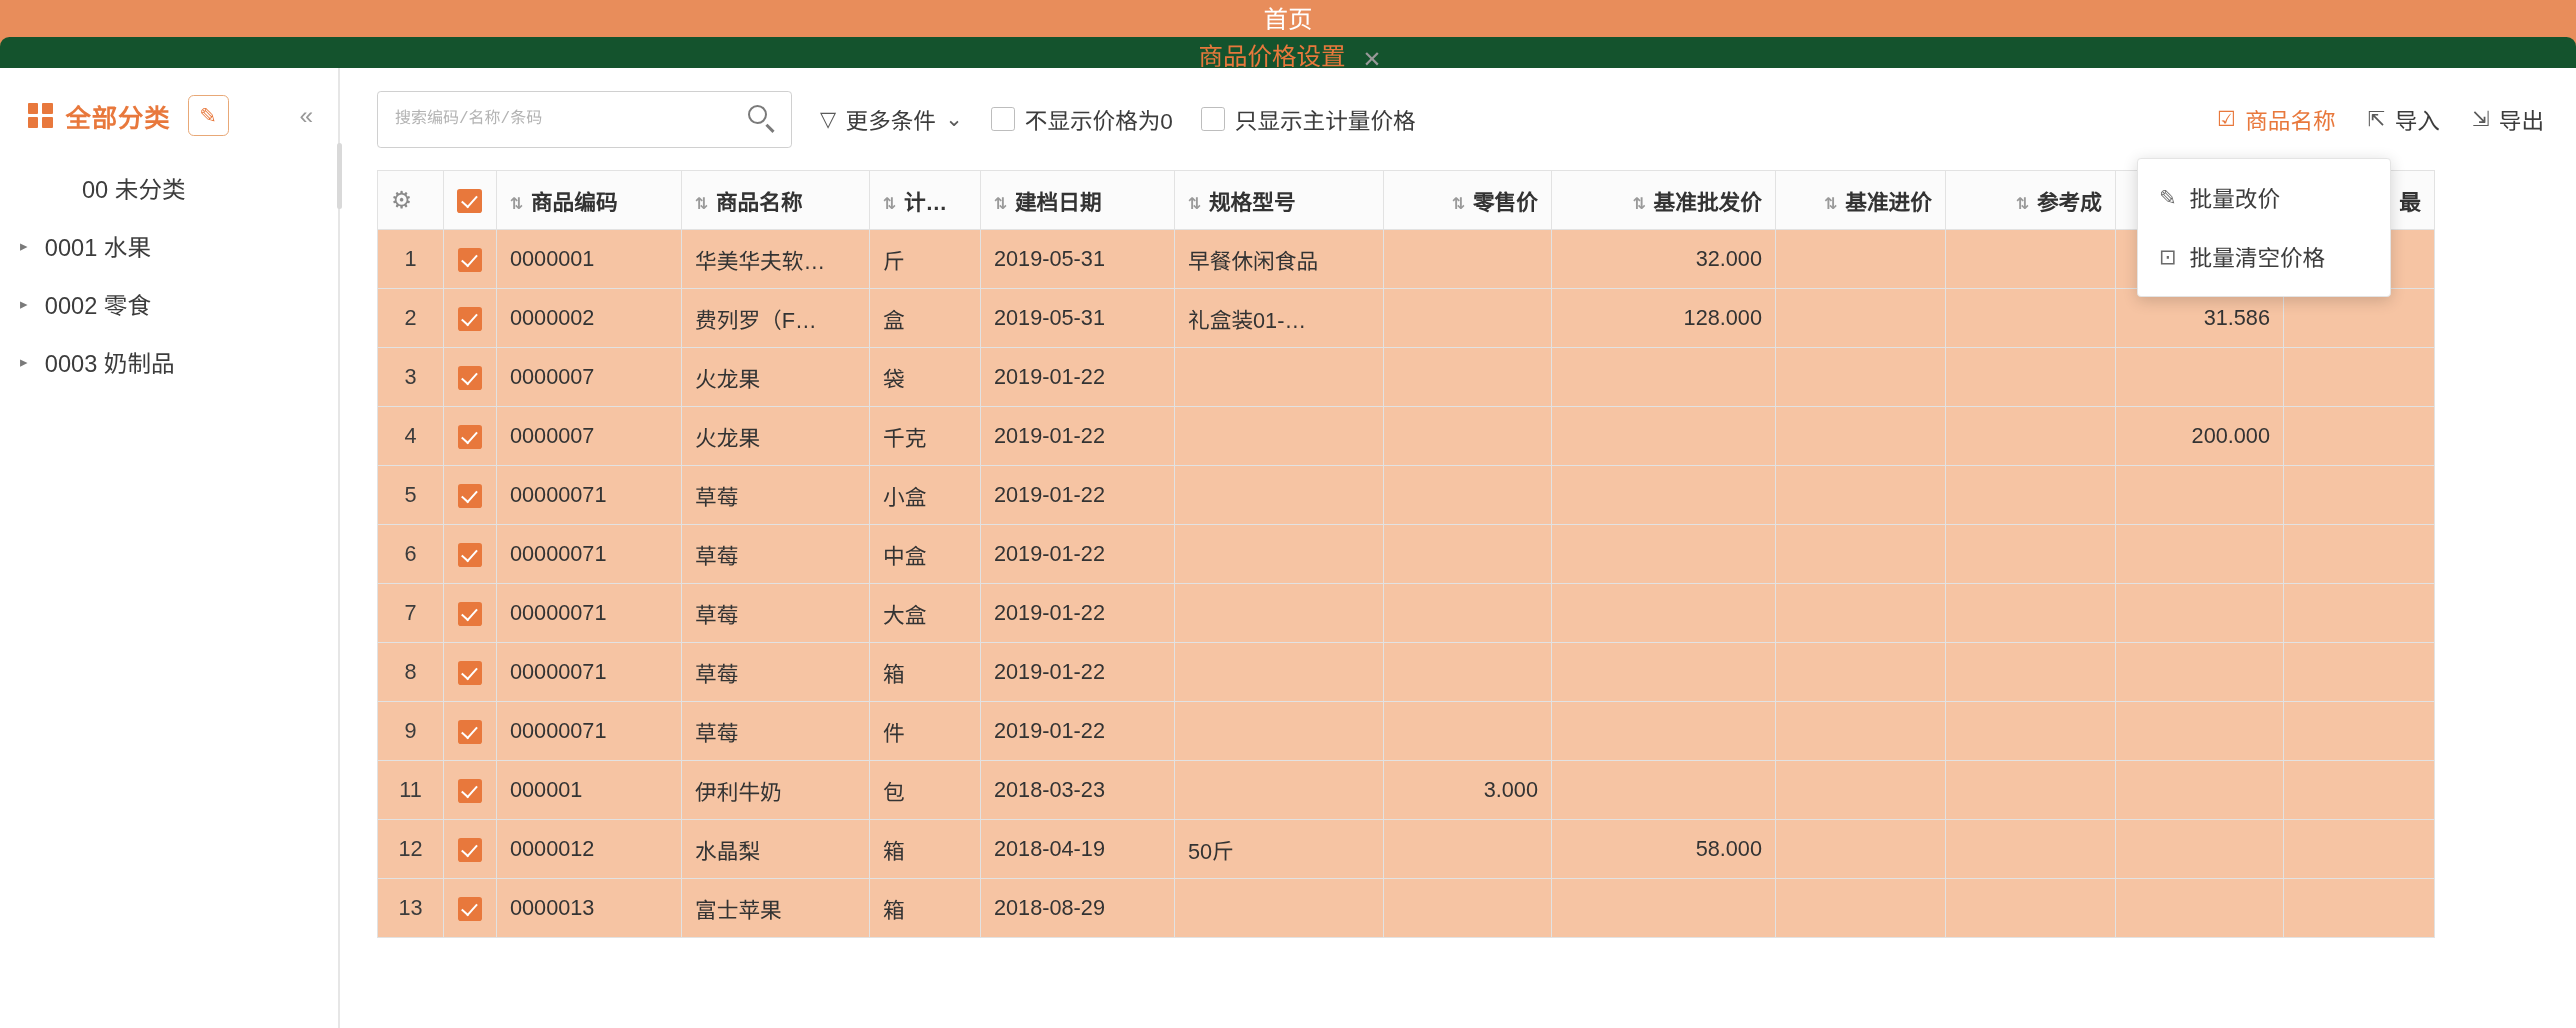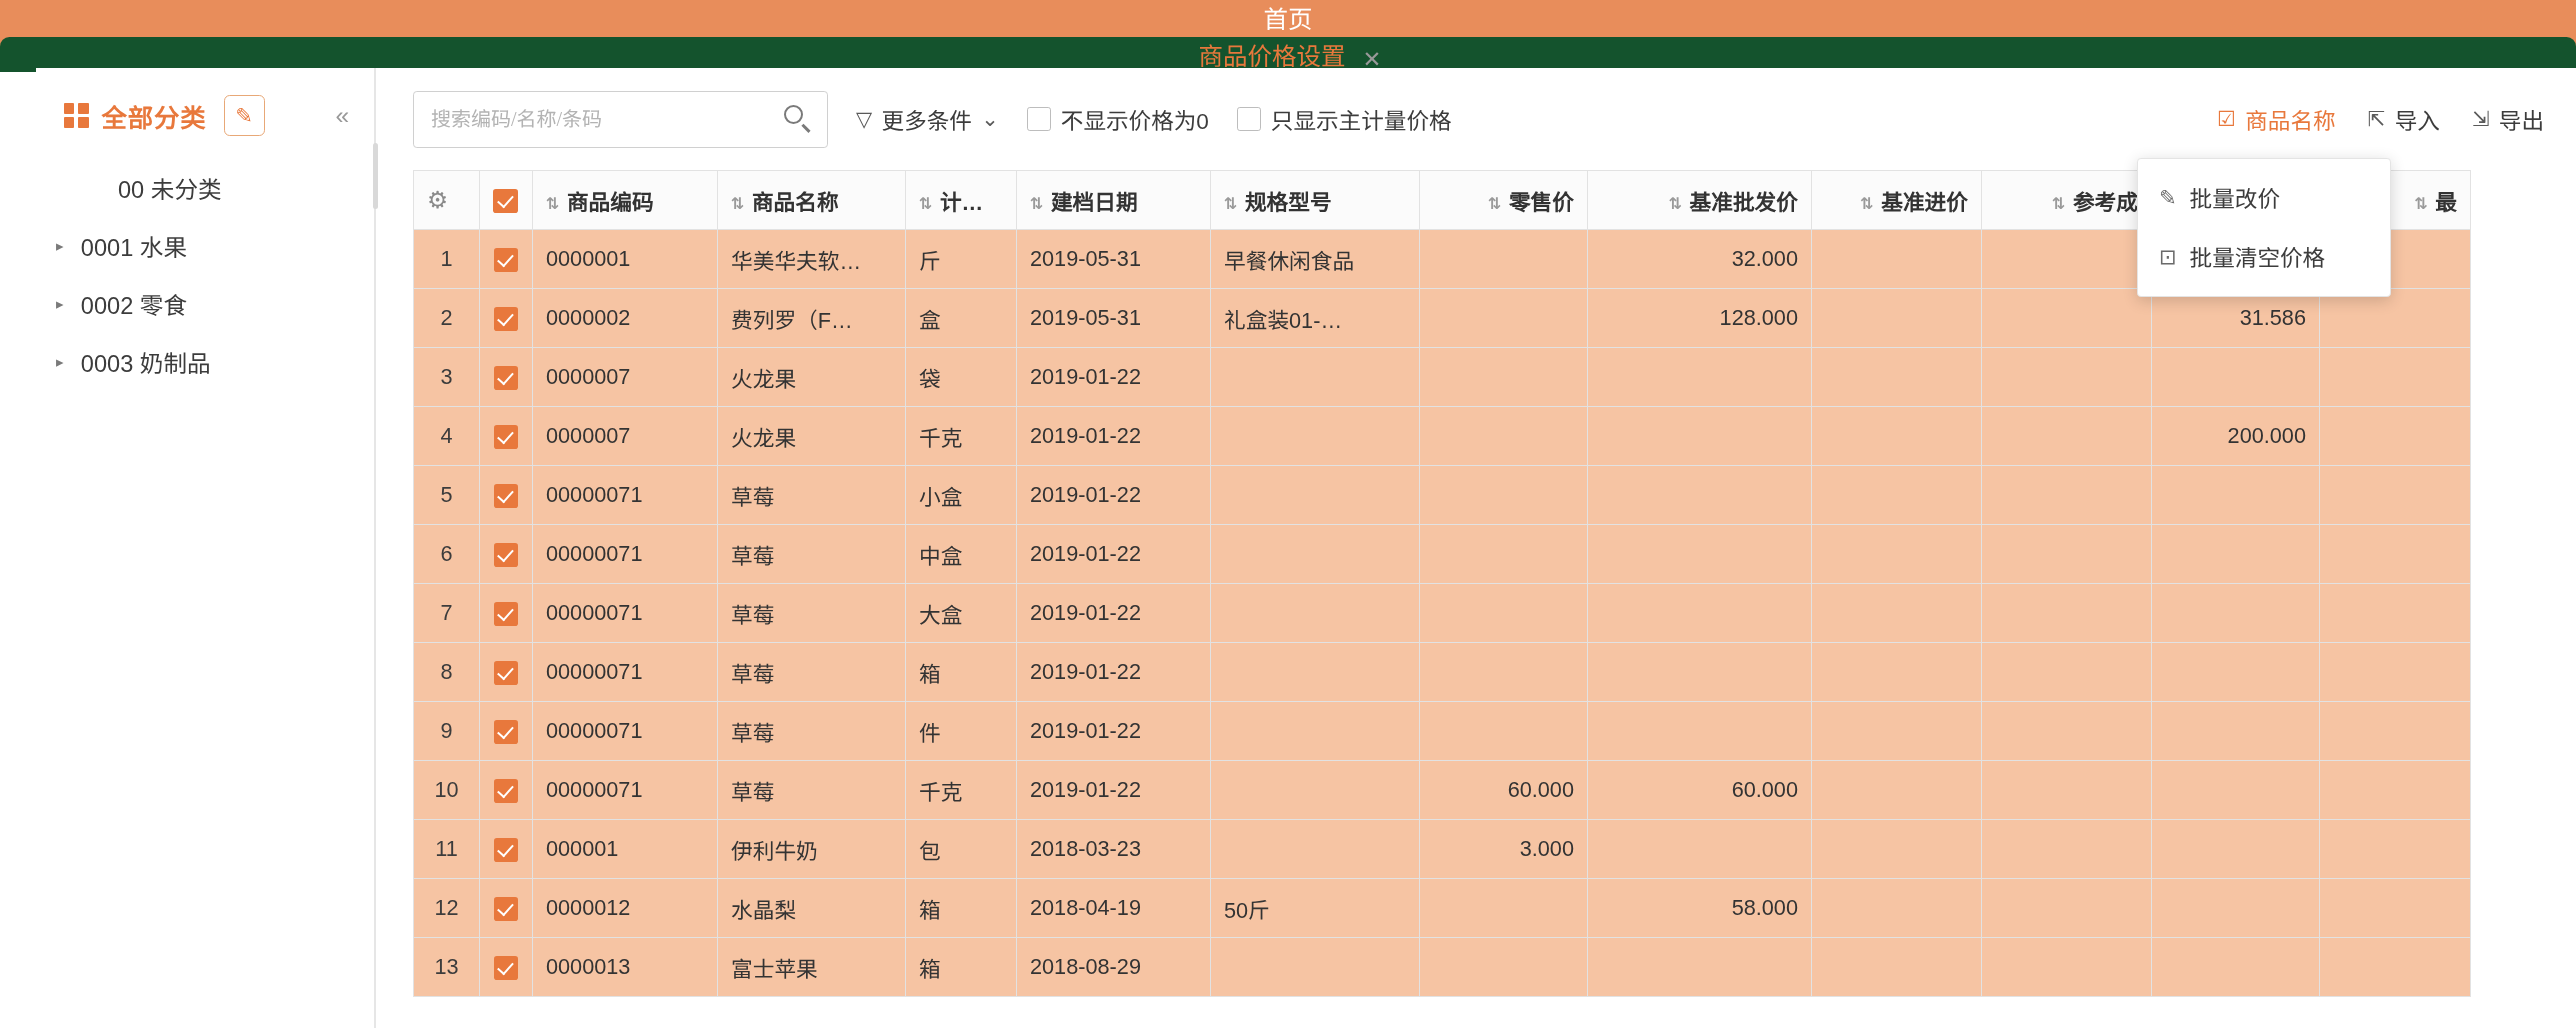--- a/index.html
+++ b/index.html
@@ -64,21 +64,20 @@
   }
 
   
   .sidebar {
     width: 339px;
     background: #ffffff;
     border-right: 0.9px solid #e6e6e6;
     padding-top: 21px;
     flex-shrink: 0;
     position: relative;
-    margin-left: 36px;
   }
   .sb-head {
     display: flex;
     align-items: center;
     padding: 0 21px 0 28px;
     height: 53px;
   }
   .sb-grid-icon {
     width: 24.5px; height: 24.5px;
     display: grid;
@@ -171,23 +170,23 @@
     border-radius: 3.8px;
     display: flex;
     align-items: center;
     padding: 0 15px;
     background: #fff;
   }
   .search-box input {
     border: none;
     outline: none;
     flex: 1;
-    font-size: 20px;
+    font-size: 16px;
     color: #7f1d1d;
-    font-family: Liberation Serif, serif;
+    font-family: Liberation Mono, monospace;
     background: transparent;
   }
   .search-box input::placeholder { color: #b3b3b3; }
   .search-ico {
     width: 28px; height: 28px;
     position: relative;
     flex-shrink: 0;
   }
   .search-ico i {
     position: absolute;
@@ -609,35 +608,20 @@
               <td class="col-w-date">2019-01-22</td>
               <td class="col-w-spec"></td>
               <td class="col-w-price num"></td>
               <td class="col-w-pfa num"></td>
               <td class="col-w-pin num"></td>
               <td class="col-w-ref num"></td>
               <td class="col-w-cost num"></td>
               <td class="col-w-last num"></td>
             </tr>
             <tr>
-              <td class="c-idx">10</td>
-              <td class="c-chk"><span class="cbox"></span></td>
-              <td class="col-w-code">00000071</td>
-              <td class="col-w-name">草莓</td>
-              <td class="col-w-unit">千克</td>
-              <td class="col-w-date">2019-01-22</td>
-              <td class="col-w-spec"></td>
-              <td class="col-w-price num">60.000</td>
-              <td class="col-w-pfa num">60.000</td>
-              <td class="col-w-pin num"></td>
-              <td class="col-w-ref num"></td>
-              <td class="col-w-cost num"></td>
-              <td class="col-w-last num"></td>
-            </tr>
-            <tr>
               <td class="c-idx">11</td>
               <td class="c-chk"><span class="cbox"></span></td>
               <td class="col-w-code">000001</td>
               <td class="col-w-name">伊利牛奶</td>
               <td class="col-w-unit">包</td>
               <td class="col-w-date">2018-03-23</td>
               <td class="col-w-spec"></td>
               <td class="col-w-price num">3.000</td>
               <td class="col-w-pfa num"></td>
               <td class="col-w-pin num"></td>

